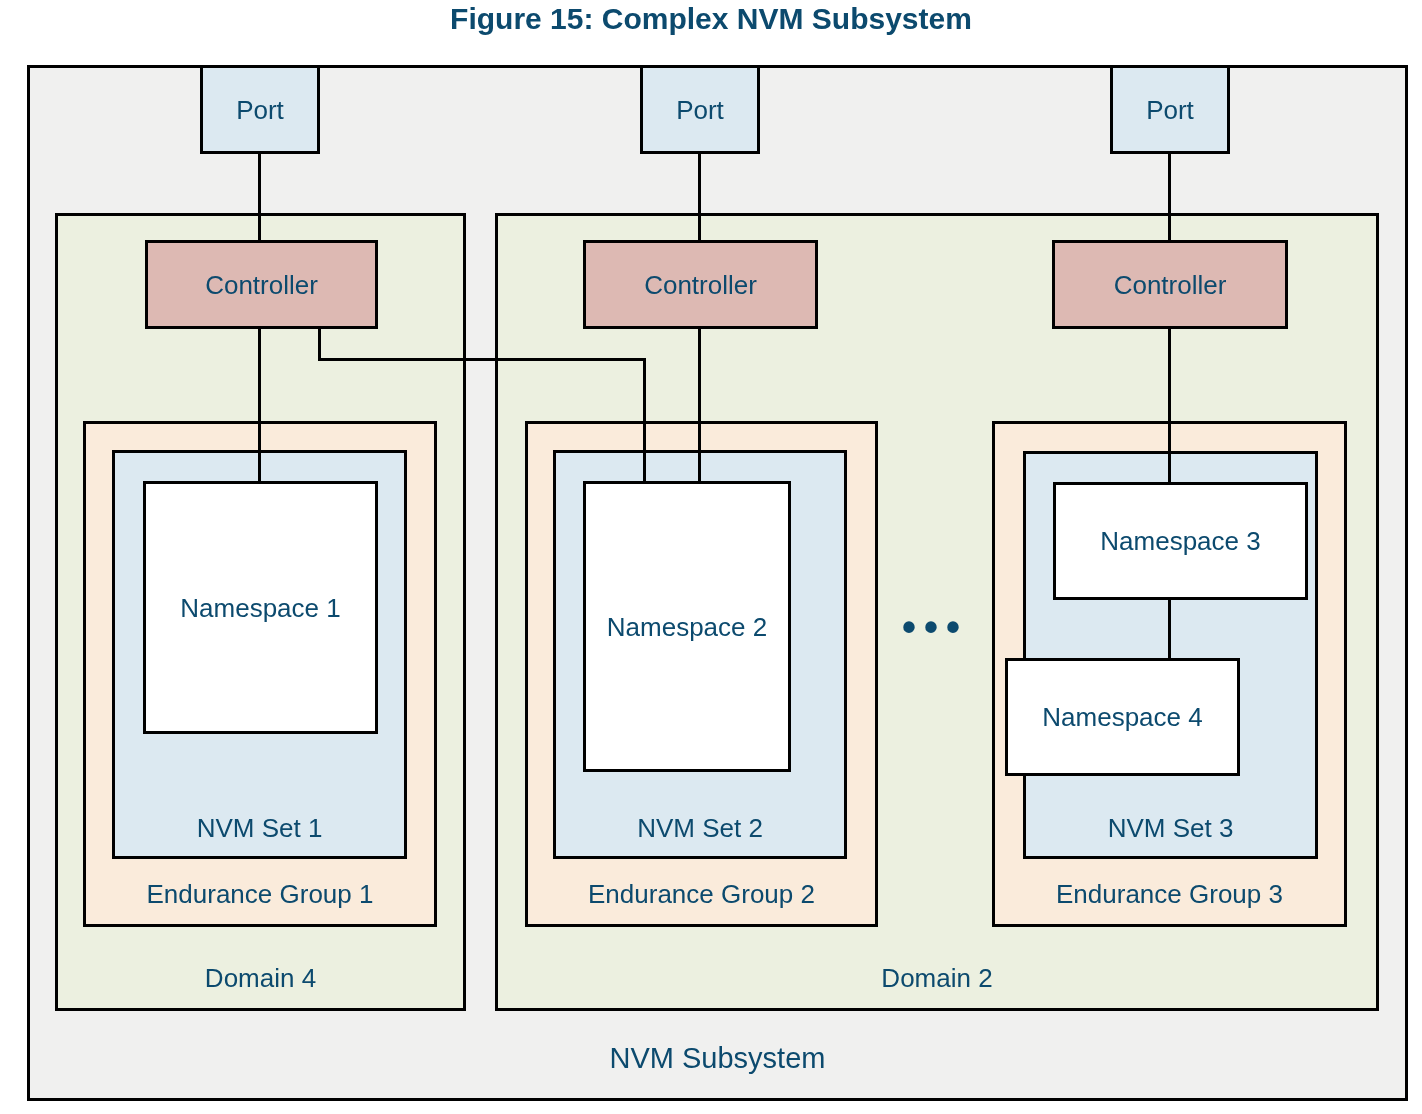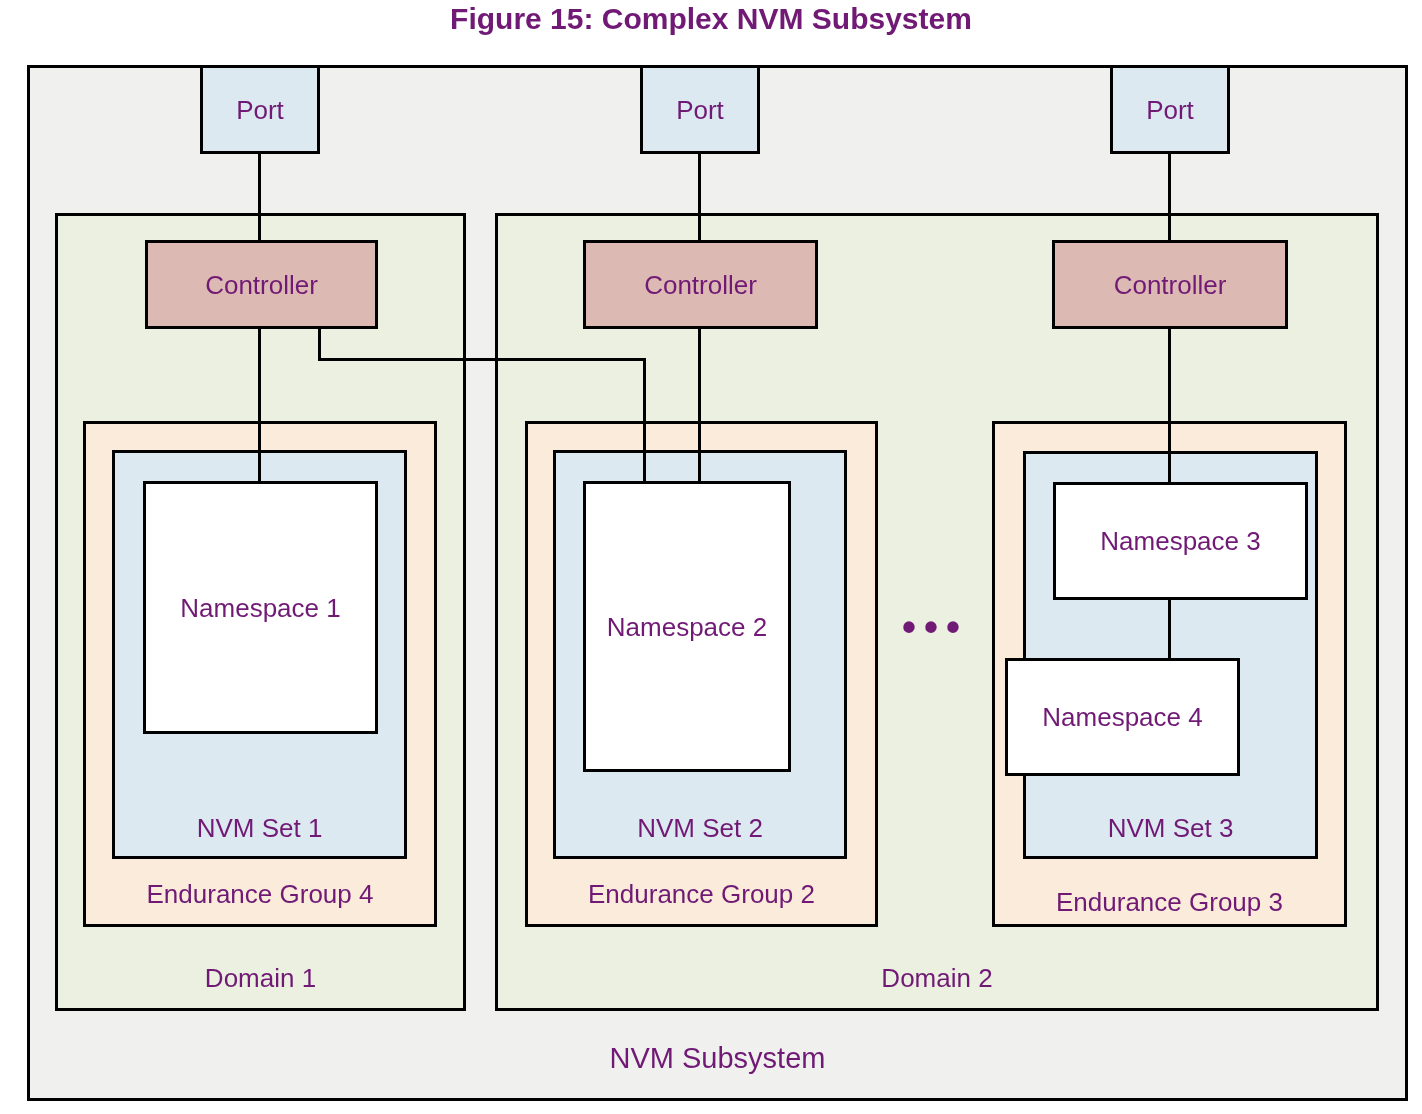--- a/index.html
+++ b/index.html
@@ -2,21 +2,21 @@
 <html style="--subsystem-fill: #f0f0ef; --domain-fill: #ecf0e0; --endurance-fill: #faebdb; --set-fill: #dce9f1; --port-fill: #dce9f1; --namespace-fill: #ffffff; --controller-fill: #ddb9b3; --border: #000000;"><head>
 <meta charset="utf-8">
 <style>
   html, body { margin: 0; padding: 0; background: #ffffff; }
   #canvas {
     position: relative;
     width: 1422px;
     height: 1114px;
     background: #ffffff;
     font-family: "Liberation Sans", "DejaVu Sans", sans-serif;
-    color: #701a75;
+    color: #0c4a6e;
     overflow: hidden;
   }
   .box {
     position: absolute;
     box-sizing: border-box;
     border: 3px solid var(--border, #000);
   }
   .center {
     display: flex;
     align-items: center;
@@ -101,34 +101,34 @@
 
 <div id="canvas">
 
   <div id="figure-title">Figure 15: Complex NVM Subsystem</div>
 
   <div id="subsystem" class="box f-sub">
     <div id="subsystem-label" class="bottom-label">NVM Subsystem</div>
   </div>
 
   <div id="domain-1" class="box f-dom">
-    <div class="bottom-label" style="bottom:14px;">Domain 1</div>
+    <div class="bottom-label" style="bottom:14px;">Domain 4</div>
   </div>
   <div id="domain-2" class="box f-dom">
     <div class="bottom-label" style="bottom:14px;">Domain 2</div>
   </div>
 
   <div id="eg-1" class="box f-eg">
-    <div class="bottom-label" style="bottom:14px;">Endurance Group 4</div>
+    <div class="bottom-label" style="bottom:14px;">Endurance Group 1</div>
   </div>
   <div id="eg-2" class="box f-eg">
     <div class="bottom-label" style="bottom:14px;margin-top:45px;">Endurance Group 2</div>
   </div>
   <div id="eg-3" class="box f-eg">
-    <div class="bottom-label" style="bottom:6px;">Endurance Group 3</div>
+    <div class="bottom-label" style="bottom:14px;">Endurance Group 3</div>
   </div>
 
   <div id="set-1" class="box f-set">
     <div class="bottom-label" style="bottom:12px;">NVM Set 1</div>
   </div>
   <div id="set-2" class="box f-set">
     <div class="bottom-label" style="bottom:12px;">NVM Set 2</div>
   </div>
   <div id="set-3" class="box f-set">
     <div class="bottom-label" style="bottom:12px;">NVM Set 3</div>

